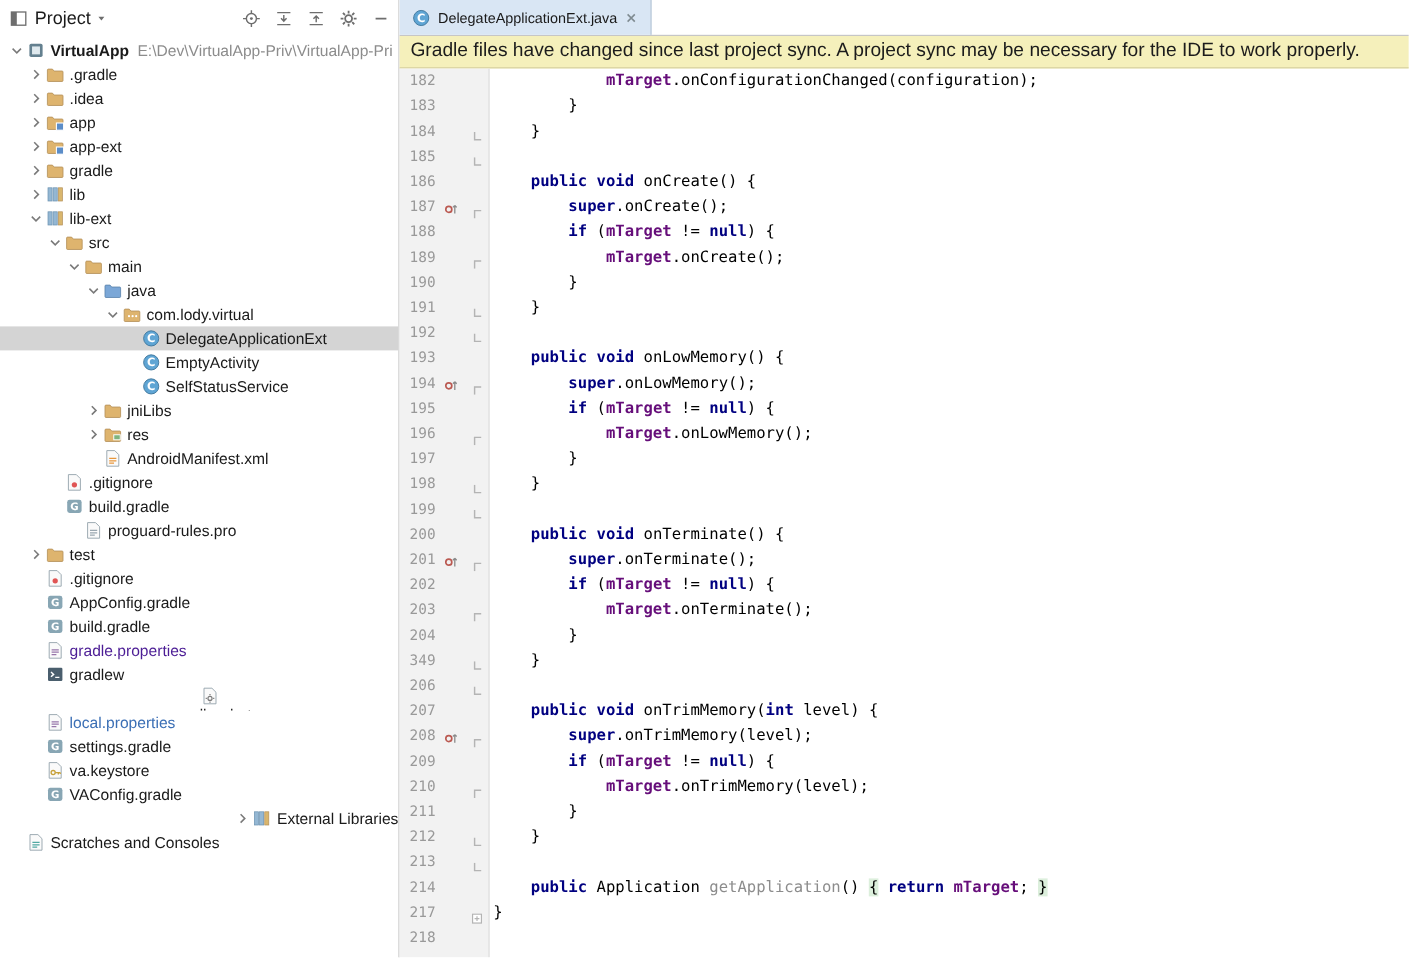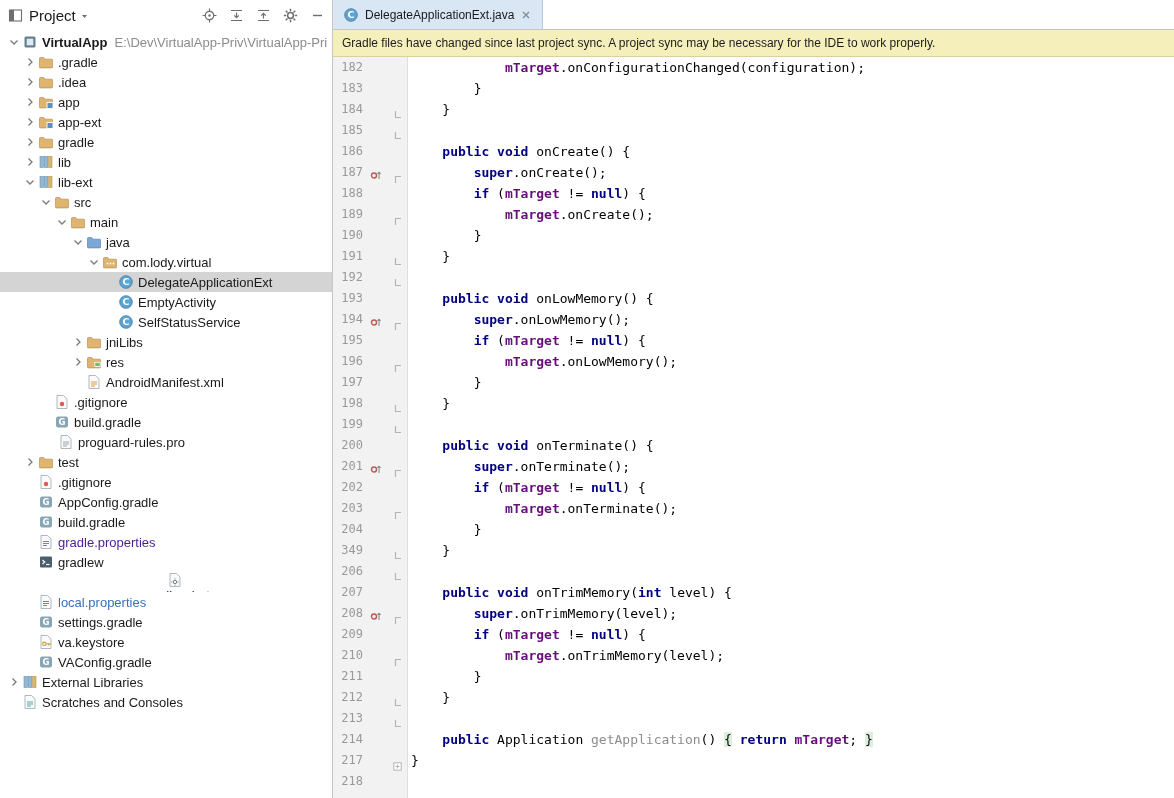--- a/index.html
+++ b/index.html
@@ -27,21 +27,21 @@
   
   .editor { flex:1; min-width:0; display:flex; flex-direction:column; background:#fff; }
   .tab-bar { height:30px; min-height:30px; background:#fff; border-bottom:1px solid #c6c6c6;
              display:flex; align-items:stretch; }
   .tab { display:flex; align-items:center; gap:6px; padding:0 10px;
          background:var(--accent_tab,#d9e6f4); border-right:1px solid #b9c8d8;
          font-size:12px; color:#1a1a1a; }
   .tab-close { display:inline-flex; width:12px; height:12px; align-items:center; justify-content:center; }
   .banner { height:27px; min-height:27px; background:var(--banner_bg,#f5f0bb);
             border-bottom:1px solid #d8d2a0; display:flex; align-items:center;
-            padding:0 9px; font-size:12px; color:#1c1c1c; }
+            padding:0 9px; font-size:16px; color:#1c1c1c; }
 
   .code { flex:1; position:relative; overflow:hidden;
           font-family:"DejaVu Sans Mono", monospace; font-size:13px; line-height:21px; }
   .code::before { content:""; position:absolute; left:0; top:0; bottom:0; width:74px;
                   background:var(--gutter_bg,#f2f2f2); border-right:1px solid #dedede; }
   .code-line { position:relative; display:flex; height:21px;align-items:flex-end; }
   .ln { width:34px; min-width:34px; padding-right:4px; text-align:right;
         color:var(--line_number,#999); font-size:12px; line-height:21px; }
   .gutter { width:40px; min-width:40px; position:relative; }
   .ovr-icon { position:absolute; left:3px; top:4px; width:12px; height:12px; }
@@ -353,21 +353,21 @@
         <div class="tree-row" style="padding-left: 38px;">
           <span class="chev"></span>
           <span class="tree-icon">
             <svg width="16" height="16" viewBox="0 0 16 16">
               <rect x="2" y="2.5" width="12" height="11" rx="2" fill="#88a6b4"></rect>
               <text x="8" y="11" text-anchor="middle" font-size="8.5" font-weight="bold" fill="#fff" font-family="DejaVu Sans, sans-serif">G</text>
             </svg>
           </span>
           <span class="tree-label">build.gradle</span>
         </div>
-        <div class="tree-row" style="padding-left: 42px;">
+        <div class="tree-row" style="padding-left: 54px;">
           <span class="chev"></span>
           <span class="tree-icon">
             <svg width="16" height="16" viewBox="0 0 16 16">
               <path d="M3 1.5h6.6l3.4 3.4V14.5H3z" fill="#fafafa" stroke="#9aa7b0" stroke-width="0.8"></path>
               <path d="M5 8h6M5 10h6M5 12h4" stroke="#9aa7b0" stroke-width="1"></path>
             </svg>
           </span>
           <span class="tree-label">proguard-rules.pro</span>
         </div>
         <div class="tree-row" style="padding-left: 22px;">
@@ -479,21 +479,21 @@
         <div class="tree-row" style="padding-left: 22px;">
           <span class="chev"></span>
           <span class="tree-icon">
             <svg width="16" height="16" viewBox="0 0 16 16">
               <rect x="2" y="2.5" width="12" height="11" rx="2" fill="#88a6b4"></rect>
               <text x="8" y="11" text-anchor="middle" font-size="8.5" font-weight="bold" fill="#fff" font-family="DejaVu Sans, sans-serif">G</text>
             </svg>
           </span>
           <span class="tree-label">VAConfig.gradle</span>
         </div>
-        <div class="tree-row" style="padding-left: 6px;">
+        <div class="tree-row" style="padding-left: 6px; justify-content: flex-end;">
           <span class="chev">
             <svg width="12" height="12" viewBox="0 0 12 12">
               <path d="M4.5 2.5 8 6 4.5 9.5" fill="none" stroke="#7a7a7a" stroke-width="1.3"></path>
             </svg>
           </span>
           <span class="tree-icon">
             <svg width="16" height="16" viewBox="0 0 16 16">
               <rect x="2" y="2.5" width="3.4" height="11" fill="#94b7d3" stroke="#6c93b2" stroke-width="0.6"></rect>
               <rect x="6.3" y="2.5" width="3.4" height="11" fill="#94b7d3" stroke="#6c93b2" stroke-width="0.6"></rect>
               <rect x="10.6" y="2.5" width="3.4" height="11" fill="#d9b66d" stroke="#b5915a" stroke-width="0.6"></rect>

